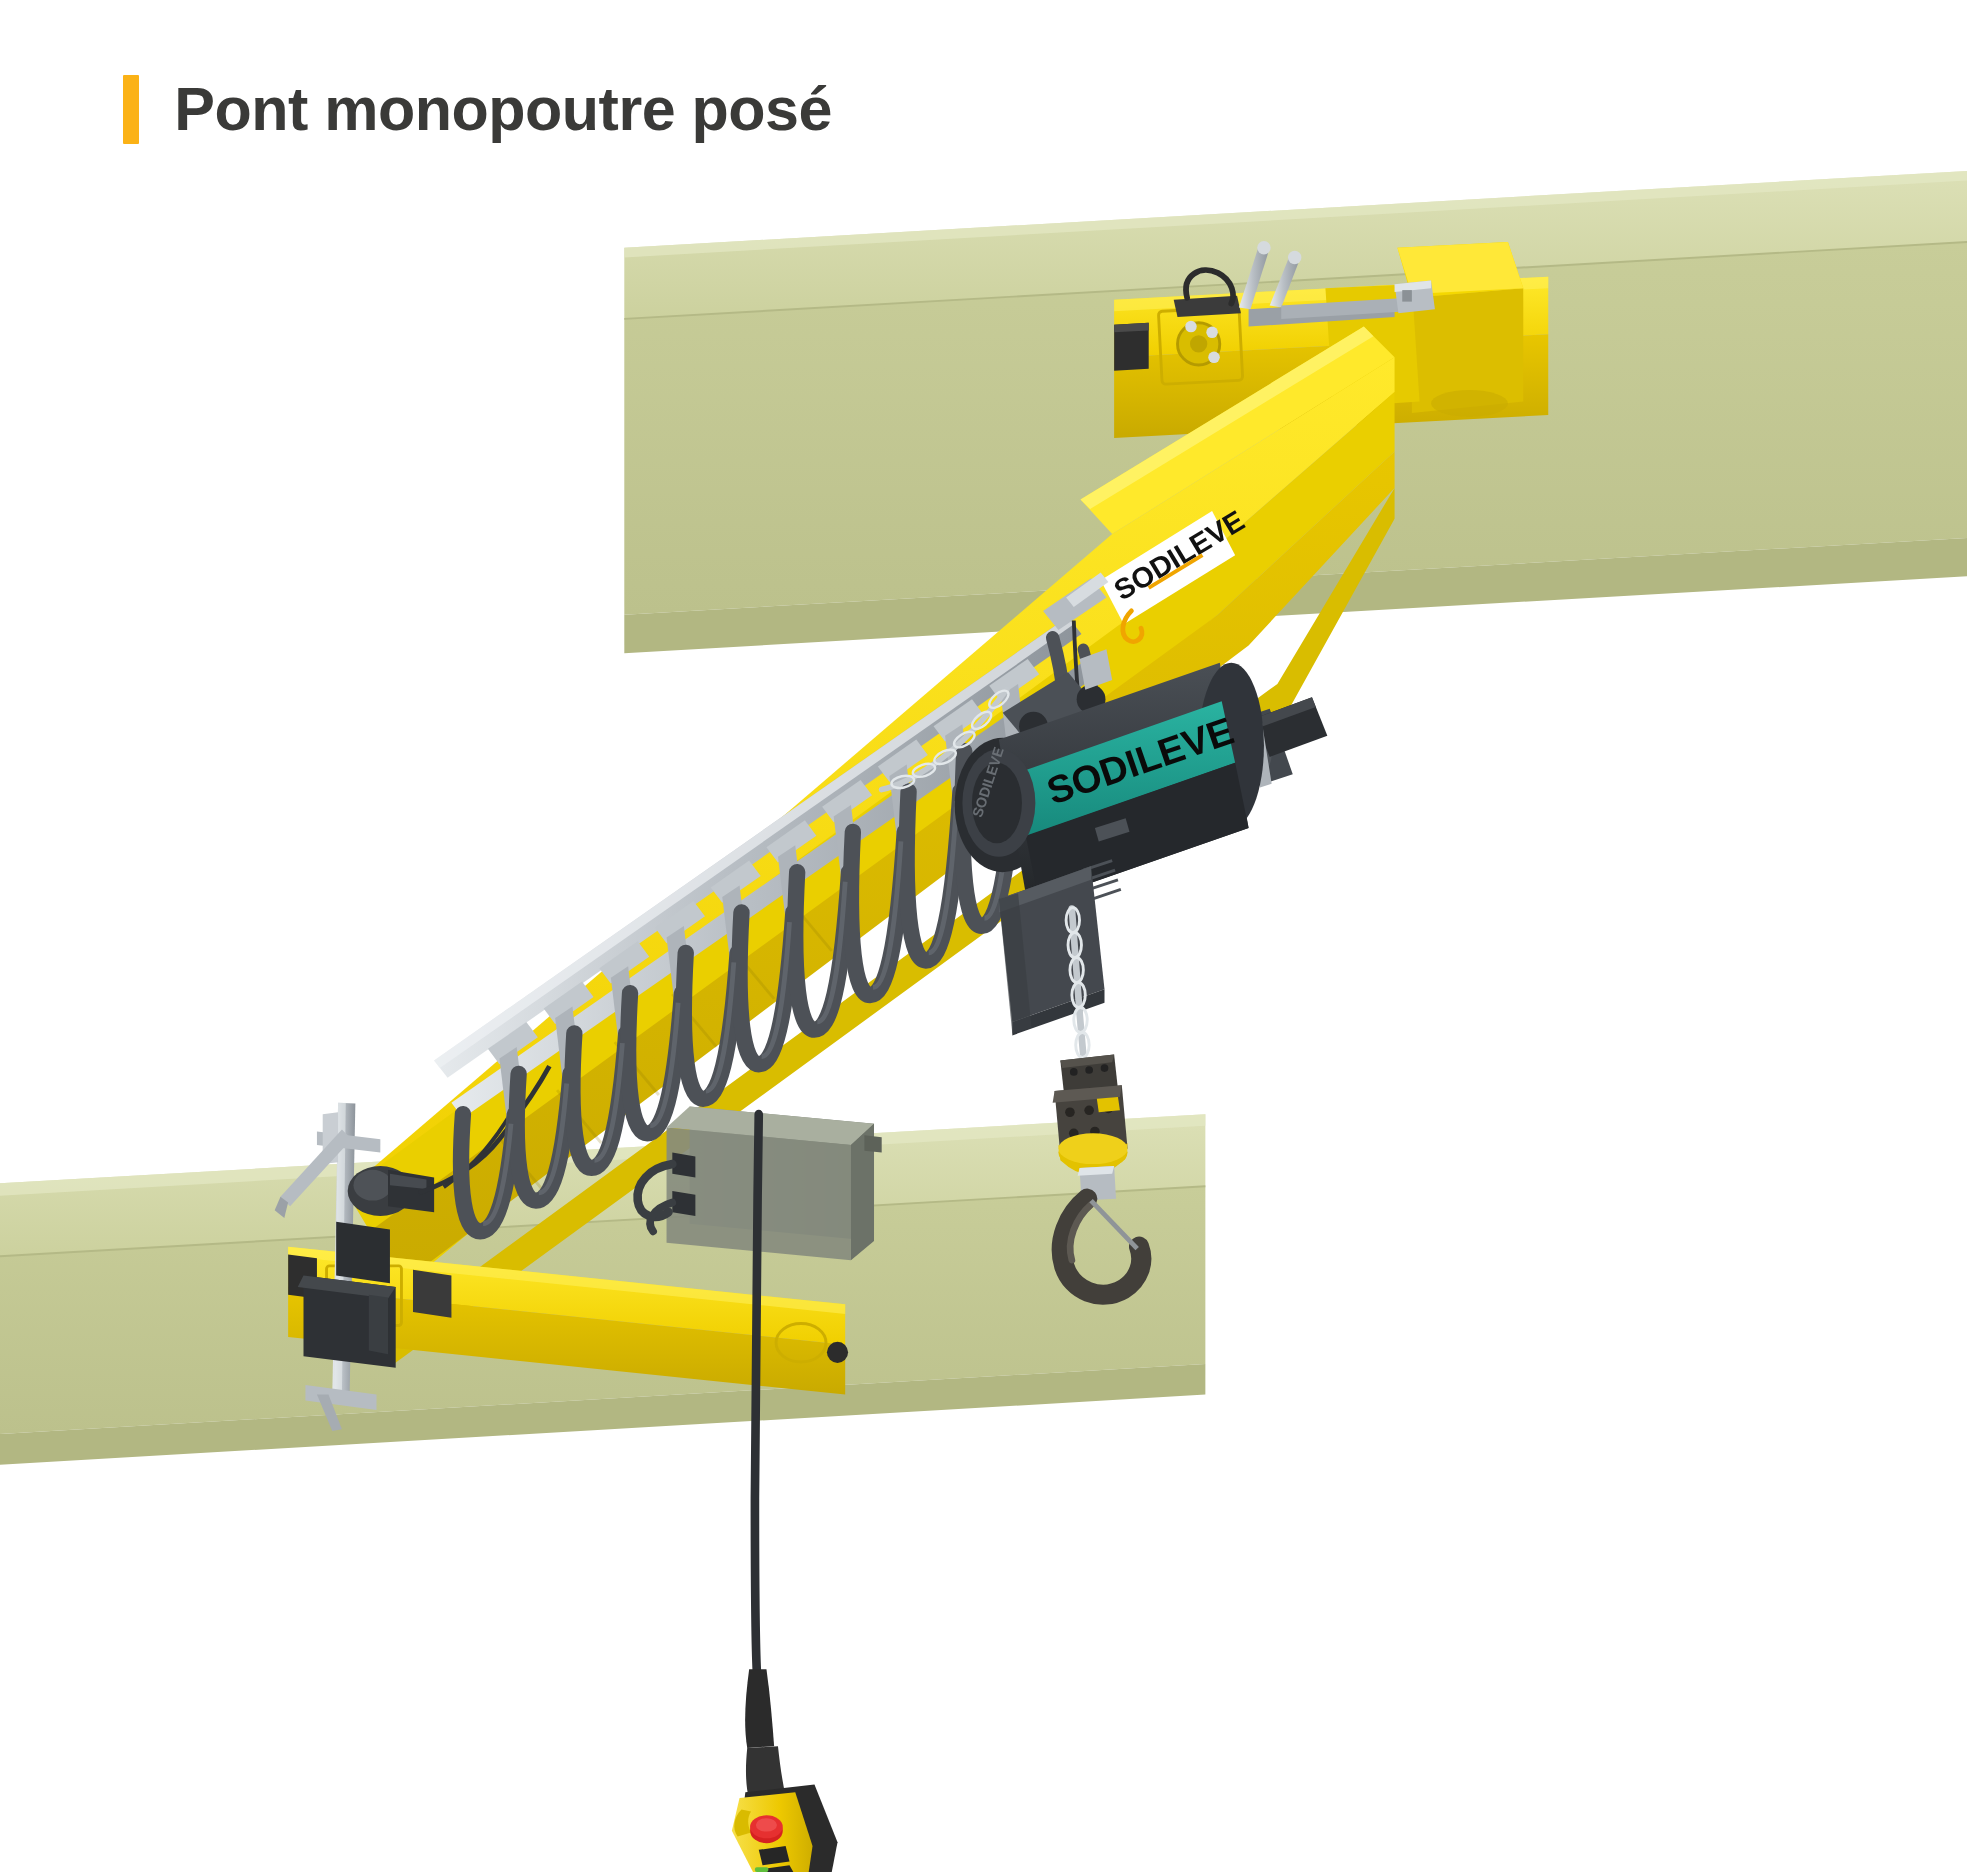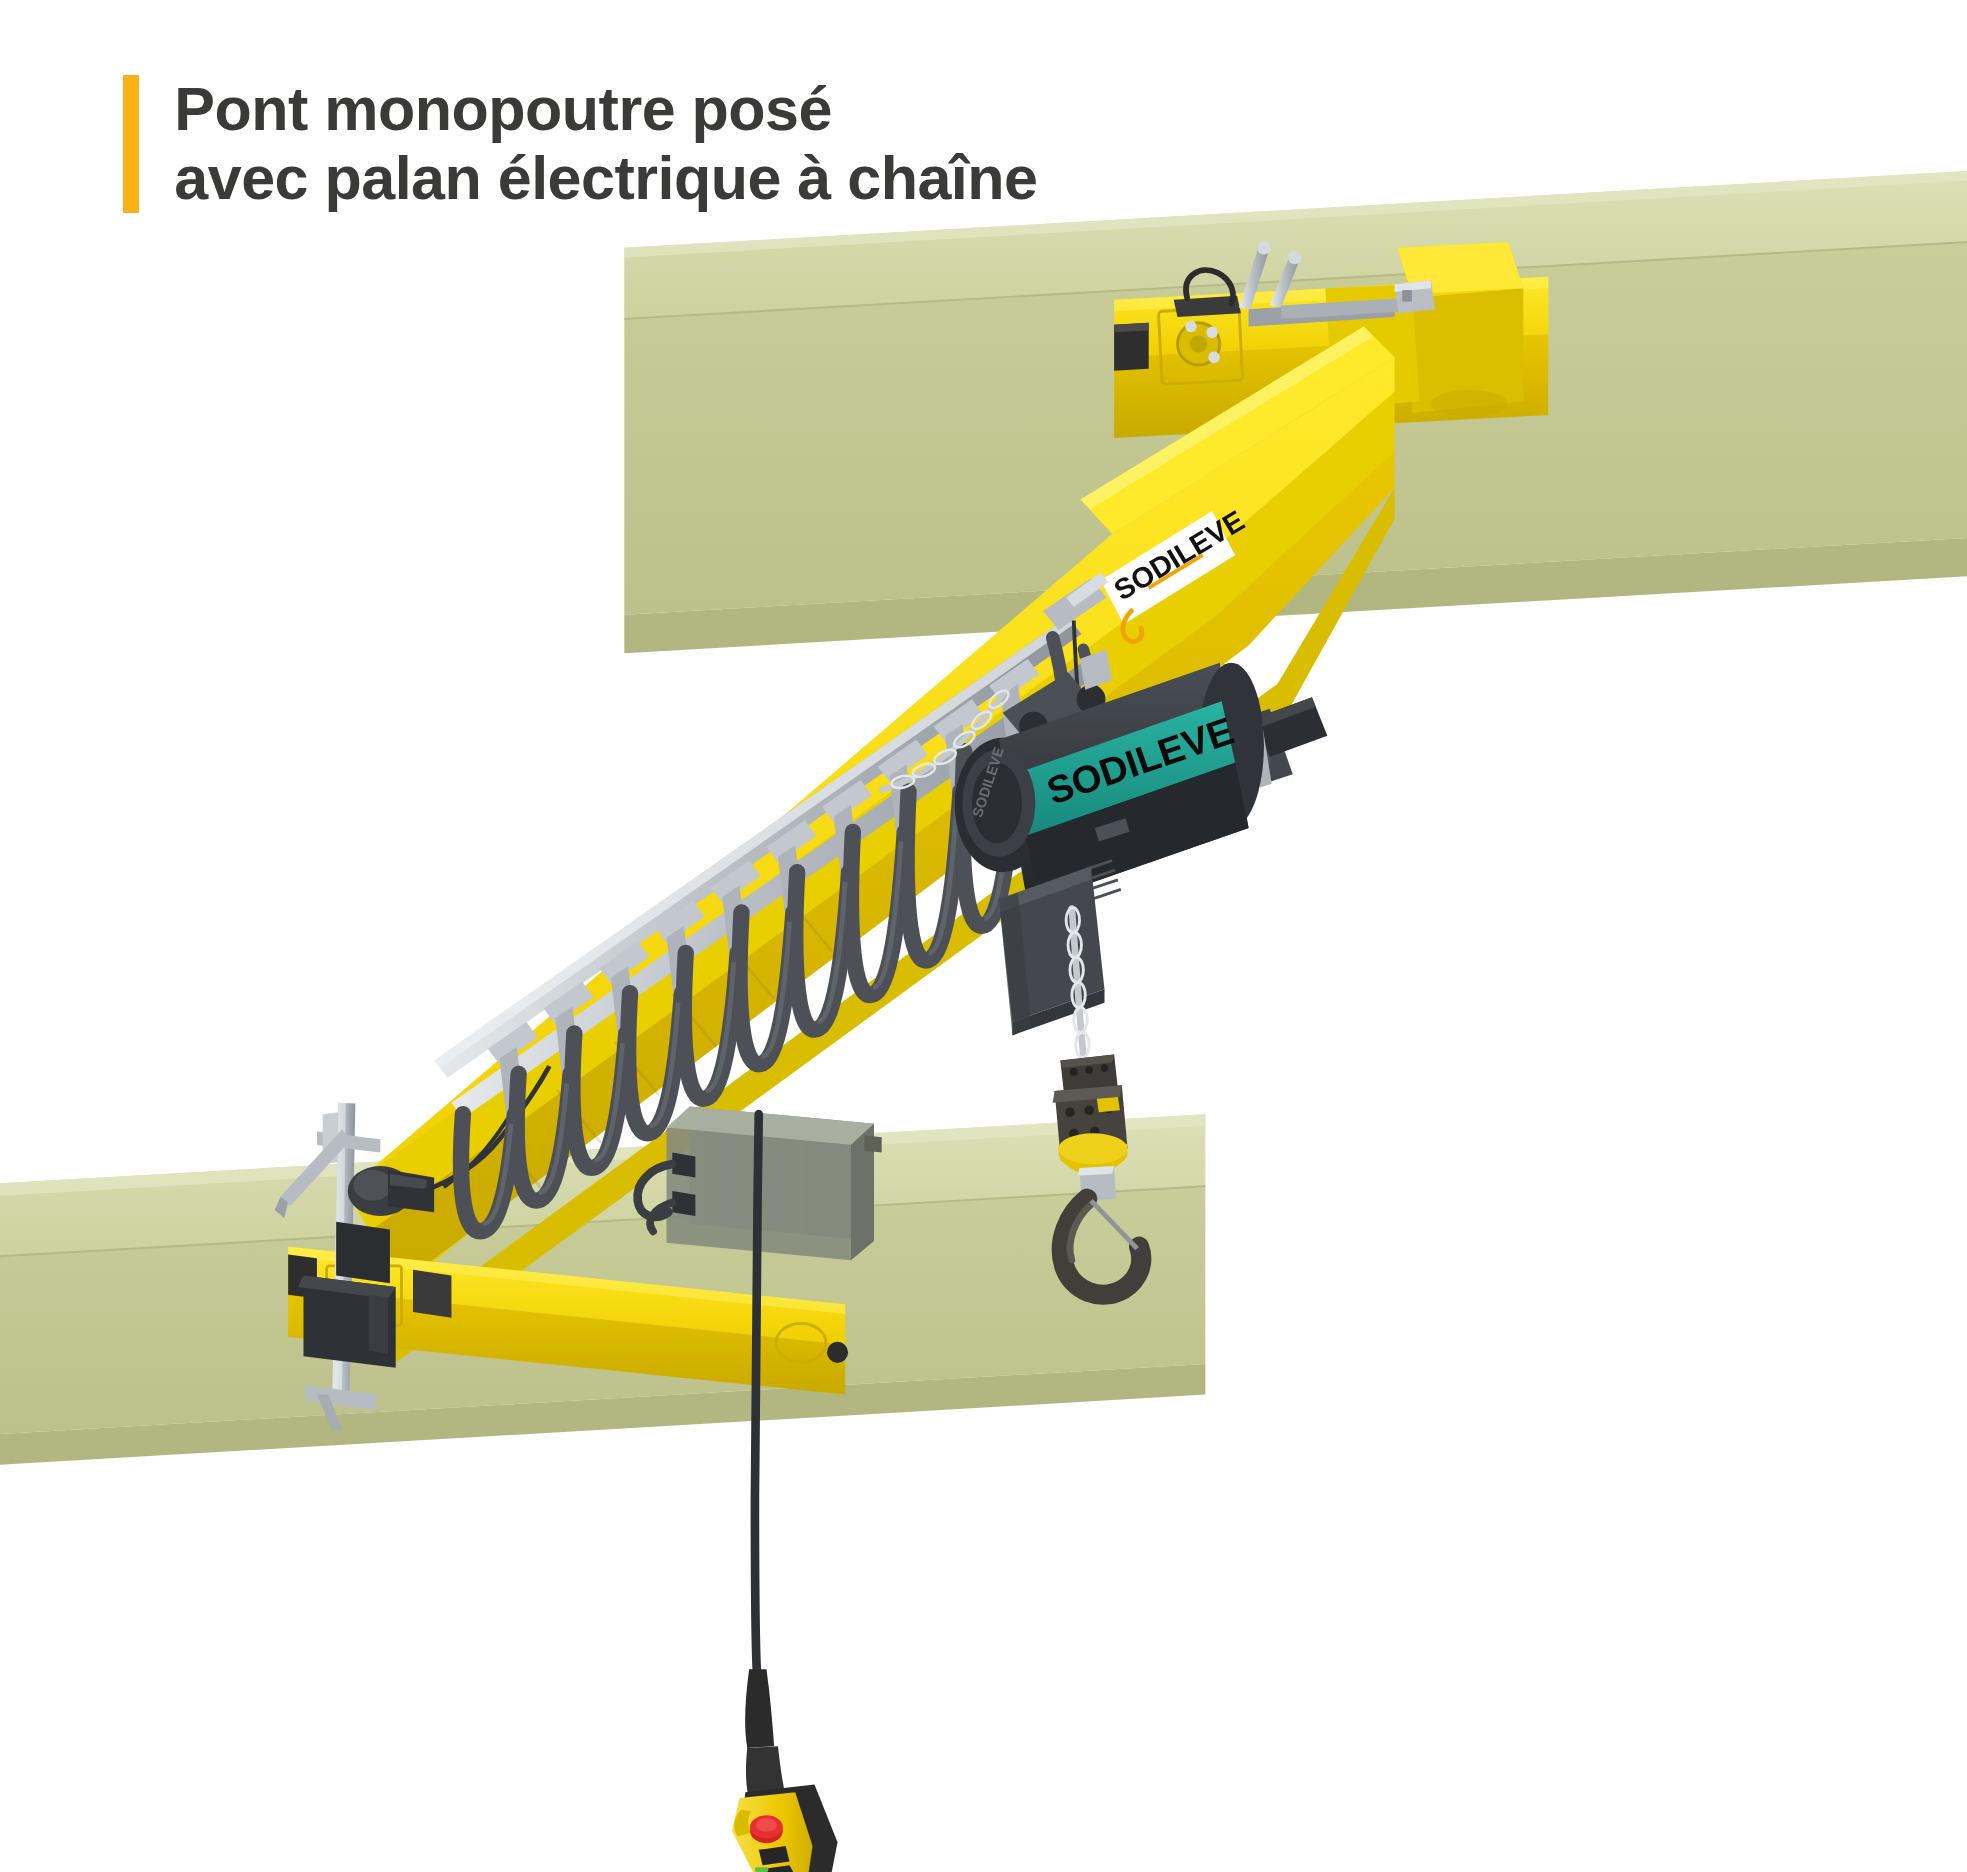--- a/index.html
+++ b/index.html
@@ -30,21 +30,20 @@
 </style>
 </head>
 <body>
 
 <div id="stage">
 
   <div class="title-block">
     <div class="title-bar"></div>
     <div class="title-text">
       <div class="title-line">Pont monopoutre posé</div>
-      <div class="title-line">avec palan électrique à chaîne</div>
     </div>
   </div>
 
   <svg id="artwork" viewBox="0 0 2048 1949">
     <defs>
       <linearGradient id="gYellow" x1="0" y1="0" x2="0" y2="1">
         <stop offset="0" stop-color="#ffe92b"></stop>
           <stop offset="1" stop-color="#f0cf00"></stop>
       </linearGradient>
       <linearGradient id="gYellowSide" x1="0" y1="0" x2="0" y2="1">

